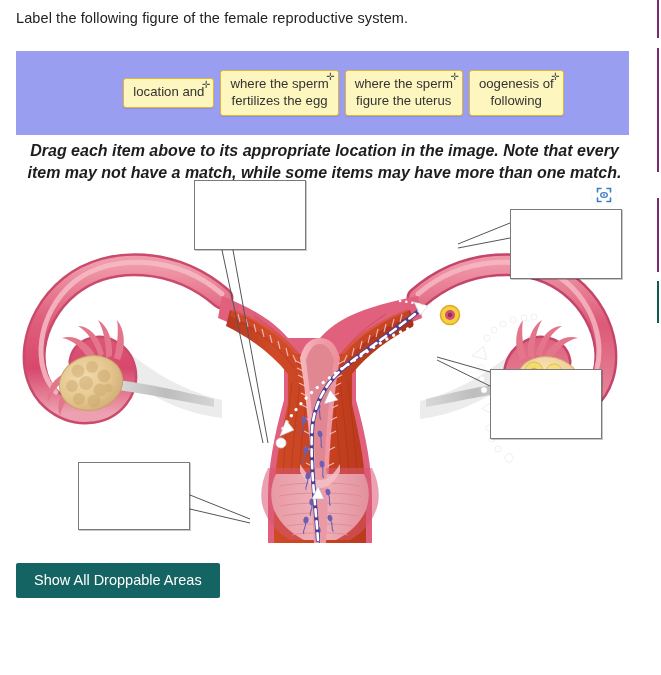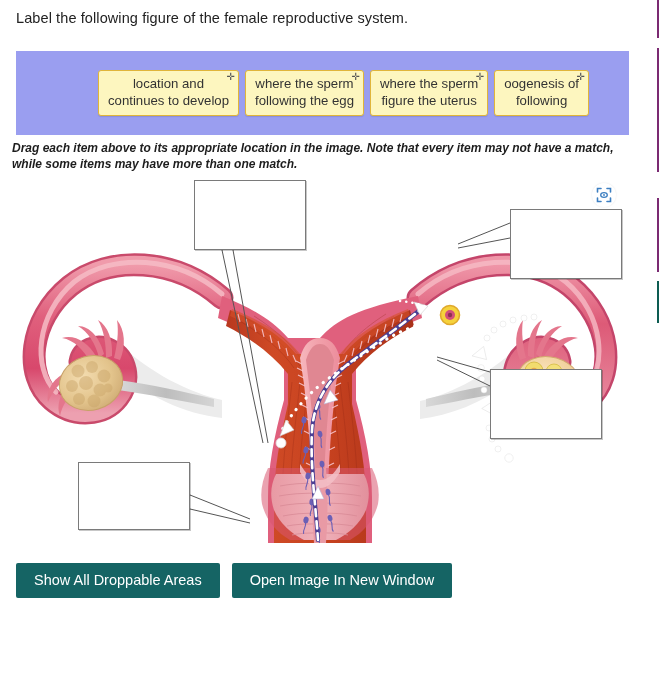--- a/index.html
+++ b/index.html
@@ -43,21 +43,22 @@
   }
   .drag-item .plus {
     position: absolute; top: 1px; right: 3px;
     font-size: 10px; color: #555; line-height: 1;
   }
   .drag-item .txt { display: block; }
 
   
   .instruction {
     position: absolute; left: 12px; top: 140px; width: 625px;
-    font-size: 12px; font-weight: bold; font-style: italic;
+    text-align: center;
+    font-size: 16px; font-weight: bold; font-style: italic;
     color: #1d1d1d; line-height: 1.35;
   }
 
   
   .stage { position: absolute; left: 0; top: 168px; width: 640px; height: 375px; }
   .stage svg { position: absolute; left:0; top:0; }
 
   
   .dropbox {
     position: absolute;
@@ -74,21 +75,21 @@
   .expand-btn {
     position: absolute; left: 592px; top: 183px;
     width: 24px; height: 24px; border-radius: 50%;
     background: #ffffff;
     display: flex; align-items: center; justify-content: center;
     z-index: 8; cursor: pointer;
     box-shadow: 0 0 2px rgba(0,0,0,0.10);
   }
 
   
-  .btn-row { position: absolute; left: 16px; top: 563px; display: flex; gap: 12px; }
+  .btn-row { position: absolute; left: 16px; top: 563px; display: flex; gap: 23px; }
   .action-btn {
     background: #156464; color: #ffffff;
     border: none; border-radius: 2px;
     font-family: "Liberation Sans", sans-serif;
     font-size: 14.5px;
     padding: 9px 18px 10px 18px;
     cursor: pointer;
     white-space: nowrap;
   }
 
@@ -101,27 +102,26 @@
 <div id="root">
 
   <div class="prompt">Label the following figure of the female reproductive system.</div>
 
   <div class="tray">
     <div class="tray-inner">
 
       <div class="drag-item">
         <span class="plus">✛</span>
         <span class="txt">location and</span>
-        <span class="txt">continues to develop</span>
       </div>
 
       <div class="drag-item">
         <span class="plus">✛</span>
         <span class="txt">where the sperm</span>
-        <span class="txt">following the egg</span>
+        <span class="txt">fertilizes the egg</span>
       </div>
 
       <div class="drag-item">
         <span class="plus">✛</span>
         <span class="txt">where the sperm</span>
         <span class="txt">figure the uterus</span>
       </div>
 
       <div class="drag-item">
         <span class="plus">✛</span>
@@ -445,21 +445,20 @@
         <path d="M14.5,11 L14.5,14.5 L11,14.5"></path>
         <path d="M5,14.5 L1.5,14.5 L1.5,11"></path>
       </g>
       <ellipse cx="8" cy="8" rx="3.3" ry="2.4" fill="none" stroke="#3d7fc1" stroke-width="1.3"></ellipse>
       <circle cx="8" cy="8" r="0.9" fill="#3d7fc1"></circle>
     </svg>
   </div>
 
   <div class="btn-row">
     <button class="action-btn">Show All Droppable Areas</button>
-    <button class="action-btn">Open Image In New Window</button>
   </div>
 
   <div class="edgebar" style="left:657px; top:0px; height:38px; background:#7b2a72;"></div>
   <div class="edgebar" style="left:657px; top:48px; height:124px; background:#7b2a72;"></div>
   <div class="edgebar" style="left:657px; top:198px; height:74px; background:#7b2a72;"></div>
   <div class="edgebar" style="left:657px; top:281px; height:42px; background:#0d5c52;"></div>
 
 </div>
 
 </body></html>

